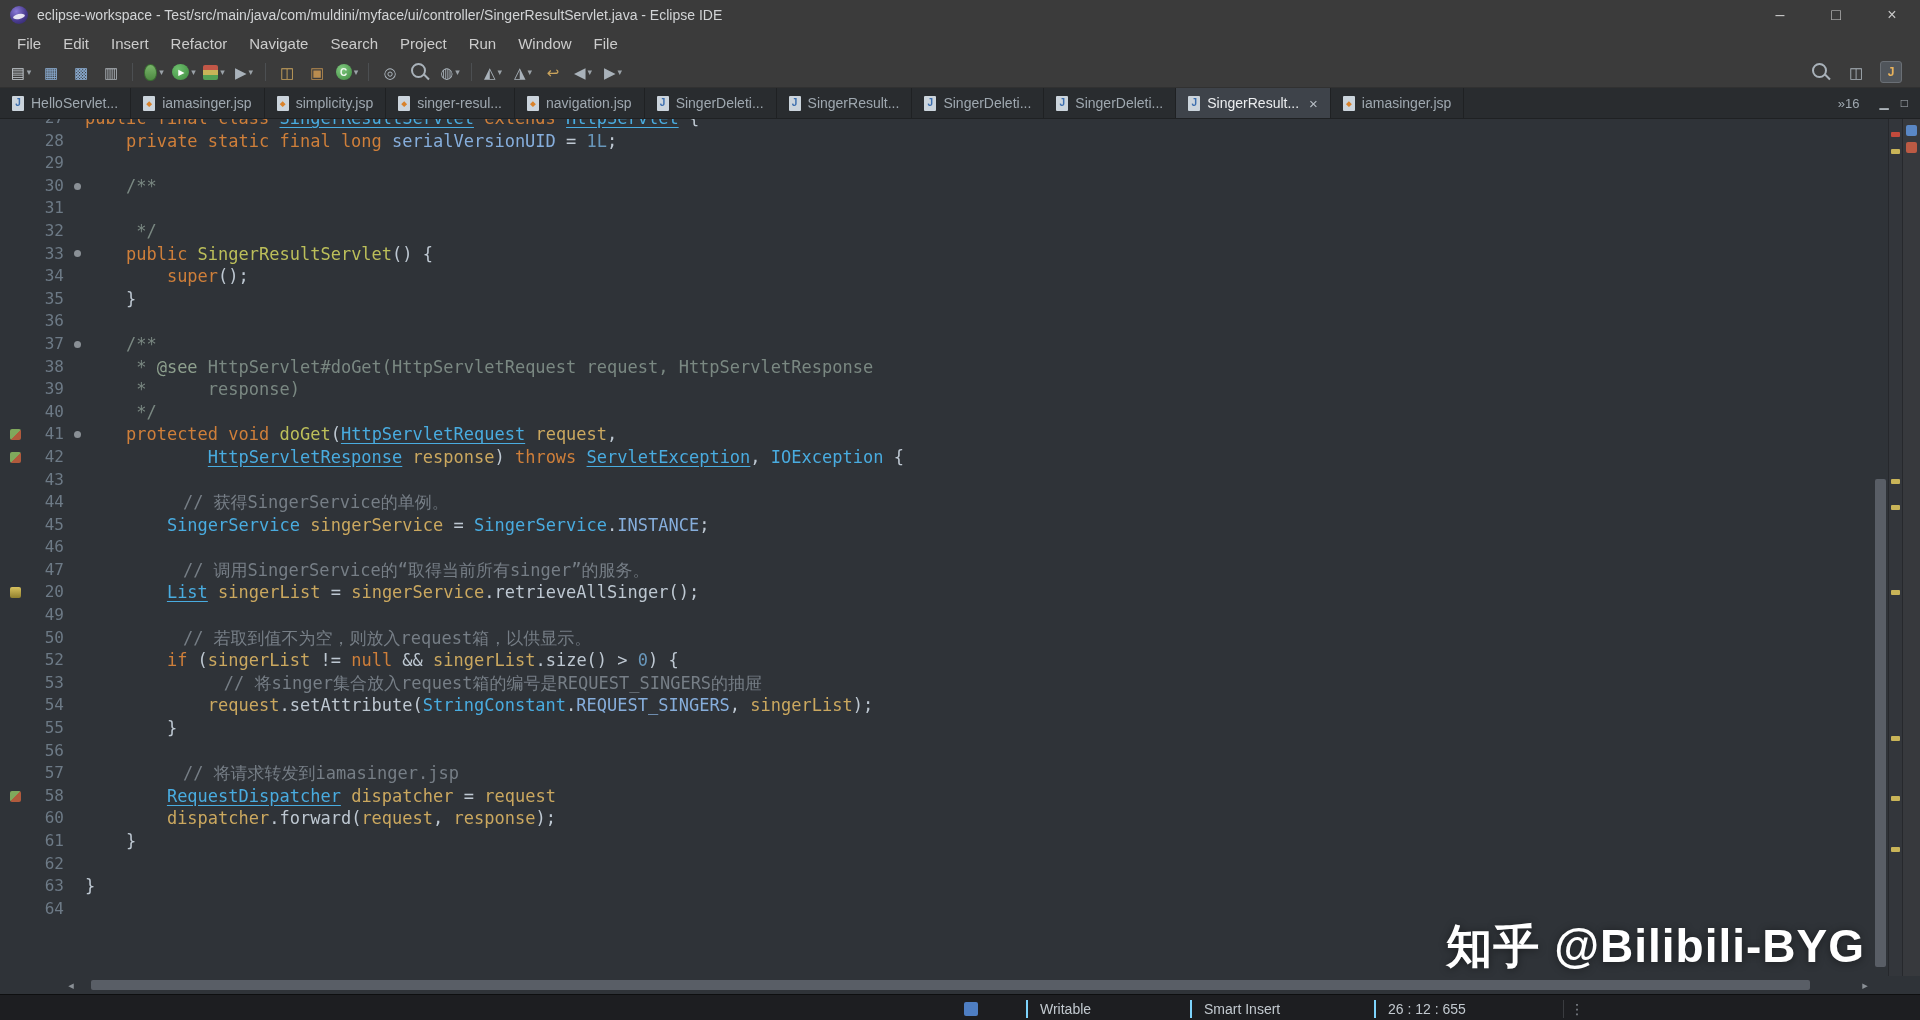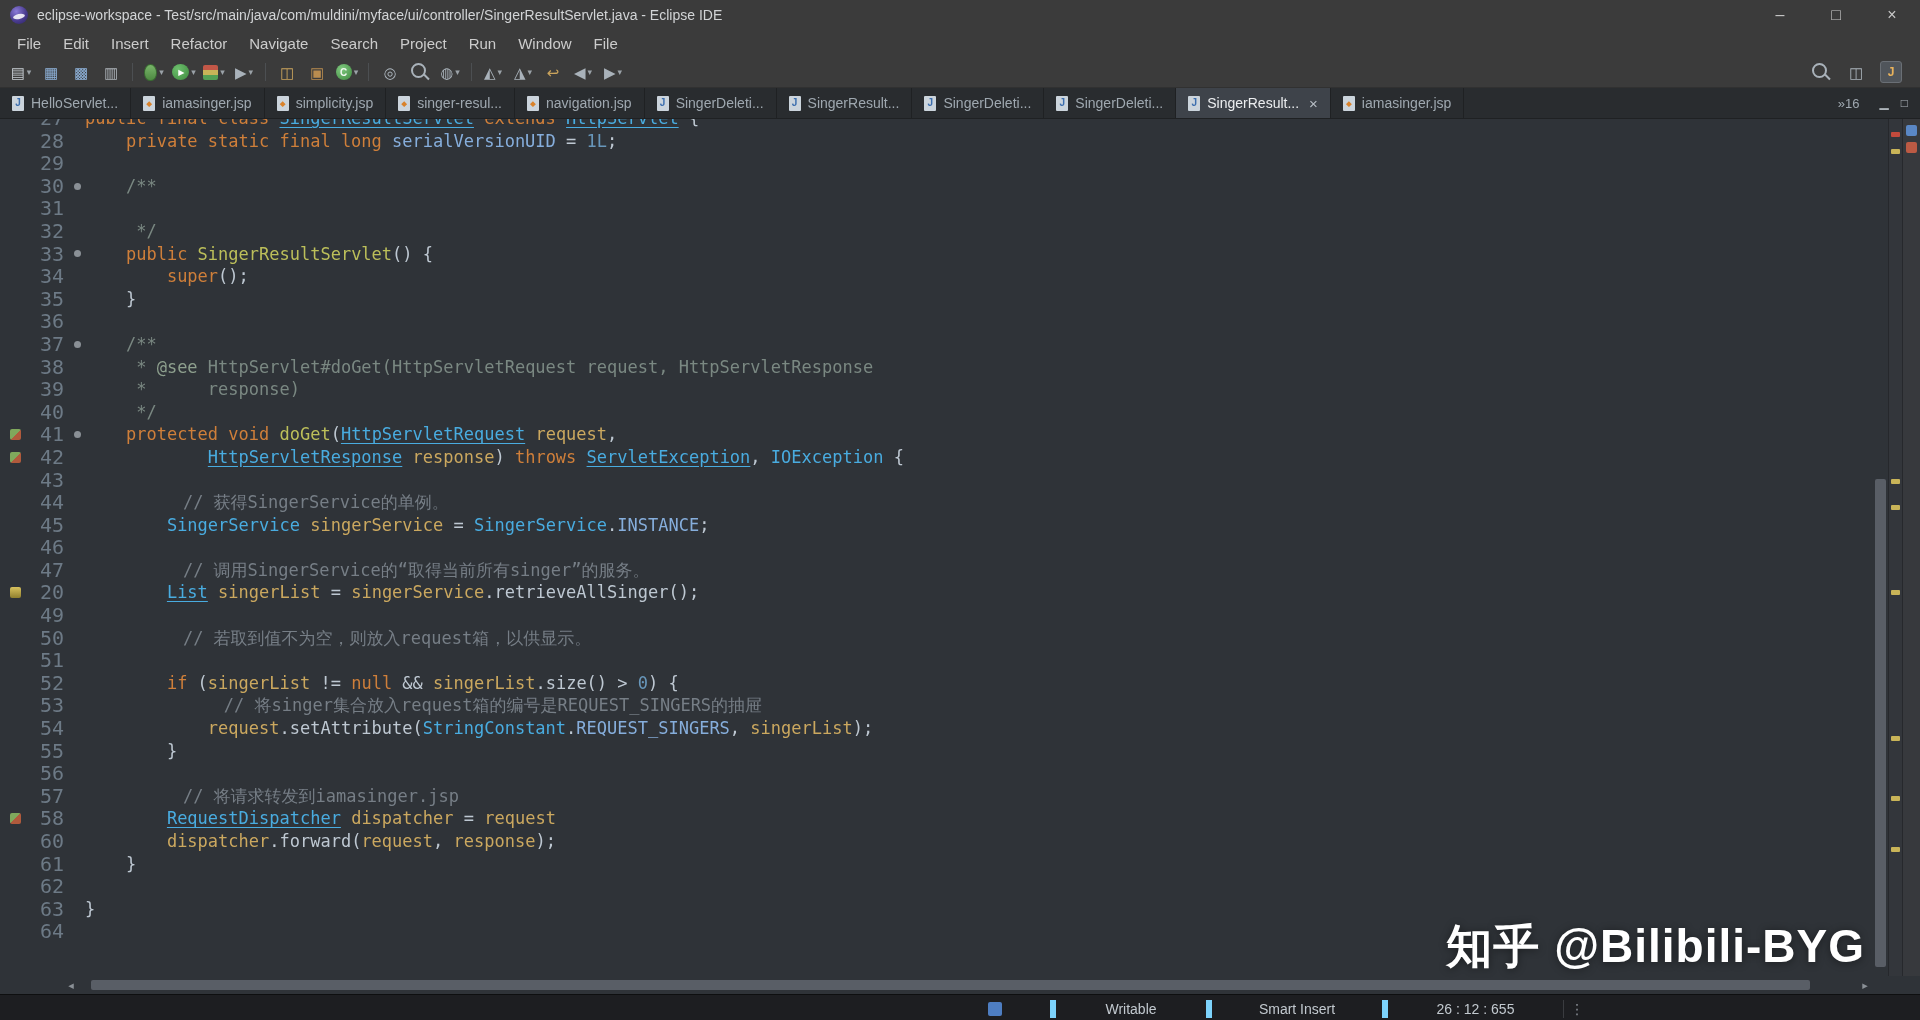--- a/index.html
+++ b/index.html
@@ -60,21 +60,21 @@
 
   
   .editor{position:relative;height:857px;display:flex;overflow:hidden;background:#2F3338;}
   .code-lines{flex:1;margin-top:-12px;overflow:hidden;}
   .cl{display:flex;height:22.6px;}
   .g-mark{width:30px;display:flex;align-items:center;justify-content:center;flex:0 0 auto;}
   .mk{width:11px;height:11px;border-radius:2px;}
   .mk-ov{background:linear-gradient(135deg,#7FA85C 50%,#B05A3C 50%);}
   .mk-wa{background:linear-gradient(180deg,#D8C25E,#8F7F2E);}
   .g-num{width:34px;text-align:right;padding-right:5px;color:#6D7A86;flex:0 0 auto;
-         font-family:"DejaVu Sans Mono",monospace;font-size:20px;line-height:22.6px;}
+         font-family:"DejaVu Sans Mono",monospace;font-size:16px;line-height:22.6px;}
   .g-fold{width:16px;display:flex;align-items:center;justify-content:center;flex:0 0 auto;}
   .fold-dot{width:7px;height:7px;border-radius:50%;background:#8A9096;}
   .g-code{margin:0;font-family:"DejaVu Sans Mono",monospace;font-size:17px;line-height:22.6px;white-space:pre;color:#BEC8D2;}
   .sp{color:#BEC8D2;} .sk{color:#CF7F3A;} .st{color:#49ACE0;}
   .stl{color:#49ACE0;text-decoration:underline;text-underline-offset:3px;}
   .sd{color:#BCBF5A;} .sv{color:#CBA85F;} .sf{color:#86AEDC;}
   .sn{color:#6897BB;} .ss{color:#7BA85F;} .sc{color:#767E86;margin-left:16px;} .sj{color:#7A8882;} .sjt{color:#8EA08E;}
 
   .vscroll{width:15px;position:relative;background:#2F3338;flex:0 0 auto;}
   .vthumb{position:absolute;left:2px;width:11px;background:#595E66;border-radius:2px;}
@@ -90,21 +90,21 @@
   .hs-btn{width:18px;text-align:center;color:#8A9096;font-size:11px;flex:0 0 auto;}
   .hs-track{flex:1;position:relative;height:12px;margin:0 2px;}
   .hthumb{position:absolute;top:1px;height:10px;background:#595E66;border-radius:2px;}
   .hs-right{width:46px;flex:0 0 auto;}
 
   
   .statusbar{height:28px;background:#1D1E21;border-top:1px solid #0E0F10;display:flex;align-items:center;
              color:#C2C9CF;font-size:14px;}
   .sb-spacer{flex:1;}
   .sb-icon{width:14px;height:14px;background:#4E7EC2;border-radius:2px;margin-right:48px;flex:0 0 auto;}
-  .sb-field{text-align:center;border-left:6px solid #7dd3fc;height:18px;line-height:18px;flex:0 0 auto;}
+  .sb-field{text-align:left;border-left:2px solid #7dd3fc;height:18px;line-height:18px;flex:0 0 auto;padding-left:12px;}
   .sb-w1{width:150px;} .sb-w2{width:170px;} .sb-w3{width:175px;border-right:1px solid #3A3C40;}
   .sb-dots{width:26px;text-align:center;color:#8A9096;flex:0 0 auto;}
   .sb-end{width:330px;flex:0 0 auto;}
 
   .watermark{position:absolute;right:55px;bottom:42px;color:#FFFFFF;font-size:46px;font-weight:600;
              letter-spacing:1px;text-shadow:0 1px 8px rgba(0,0,0,.45);z-index:9;}
 </style>
 </head>
 <body>
 
@@ -455,26 +455,20 @@
           <div class="g-mark"></div>
           <div class="g-num">49</div>
           <div class="g-fold"></div>
           <pre class="g-code"></pre>
         </div>
         <div class="cl">
           <div class="g-mark"></div>
           <div class="g-num">50</div>
           <div class="g-fold"></div>
           <pre class="g-code"><span class="sp">        </span><span class="sc">// 若取到值不为空，则放入request箱，以供显示。</span></pre>
-        </div>
-        <div class="cl">
-          <div class="g-mark"></div>
-          <div class="g-num">51</div>
-          <div class="g-fold"></div>
-          <pre class="g-code"></pre>
         </div>
         <div class="cl">
           <div class="g-mark"></div>
           <div class="g-num">52</div>
           <div class="g-fold"></div>
           <pre class="g-code"><span class="sp">        </span><span class="sk">if</span><span class="sp"> (</span><span class="sv">singerList</span><span class="sp"> != </span><span class="sk">null</span><span class="sp"> &amp;&amp; </span><span class="sv">singerList</span><span class="sp">.size() &gt; </span><span class="sn">0</span><span class="sp">) {</span></pre>
         </div>
         <div class="cl">
           <div class="g-mark"></div>
           <div class="g-num">53</div>

